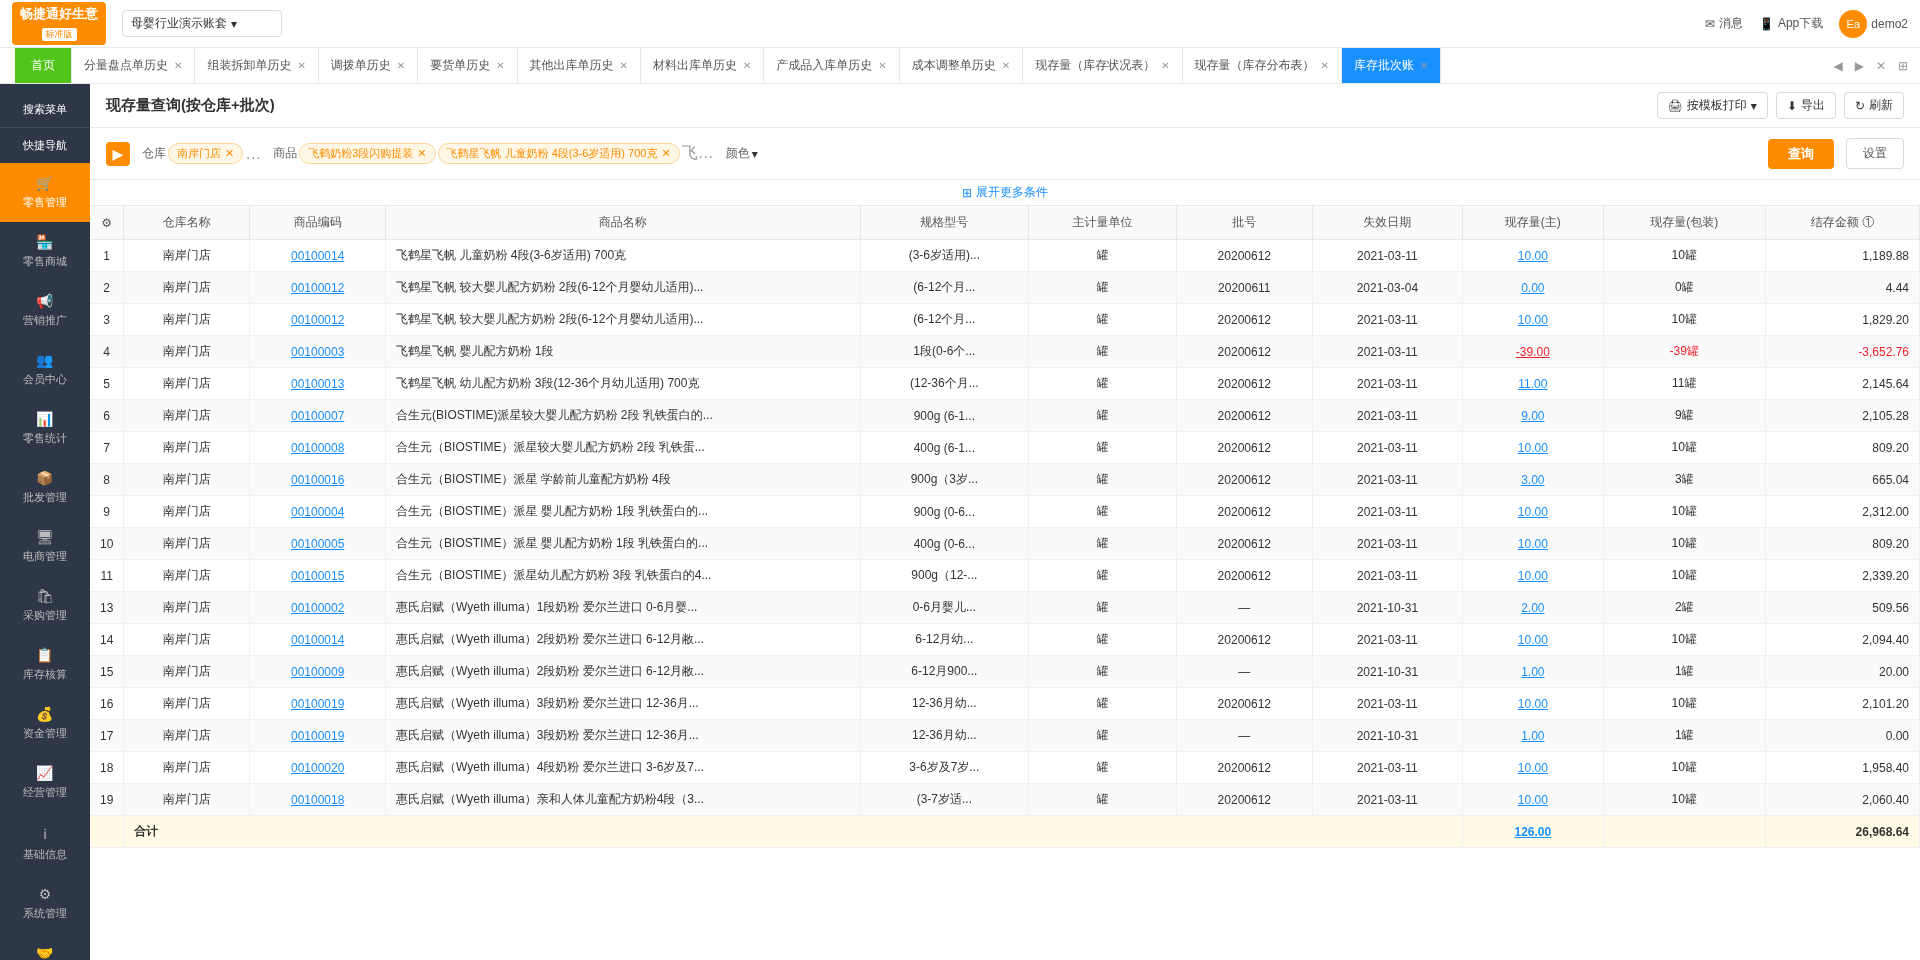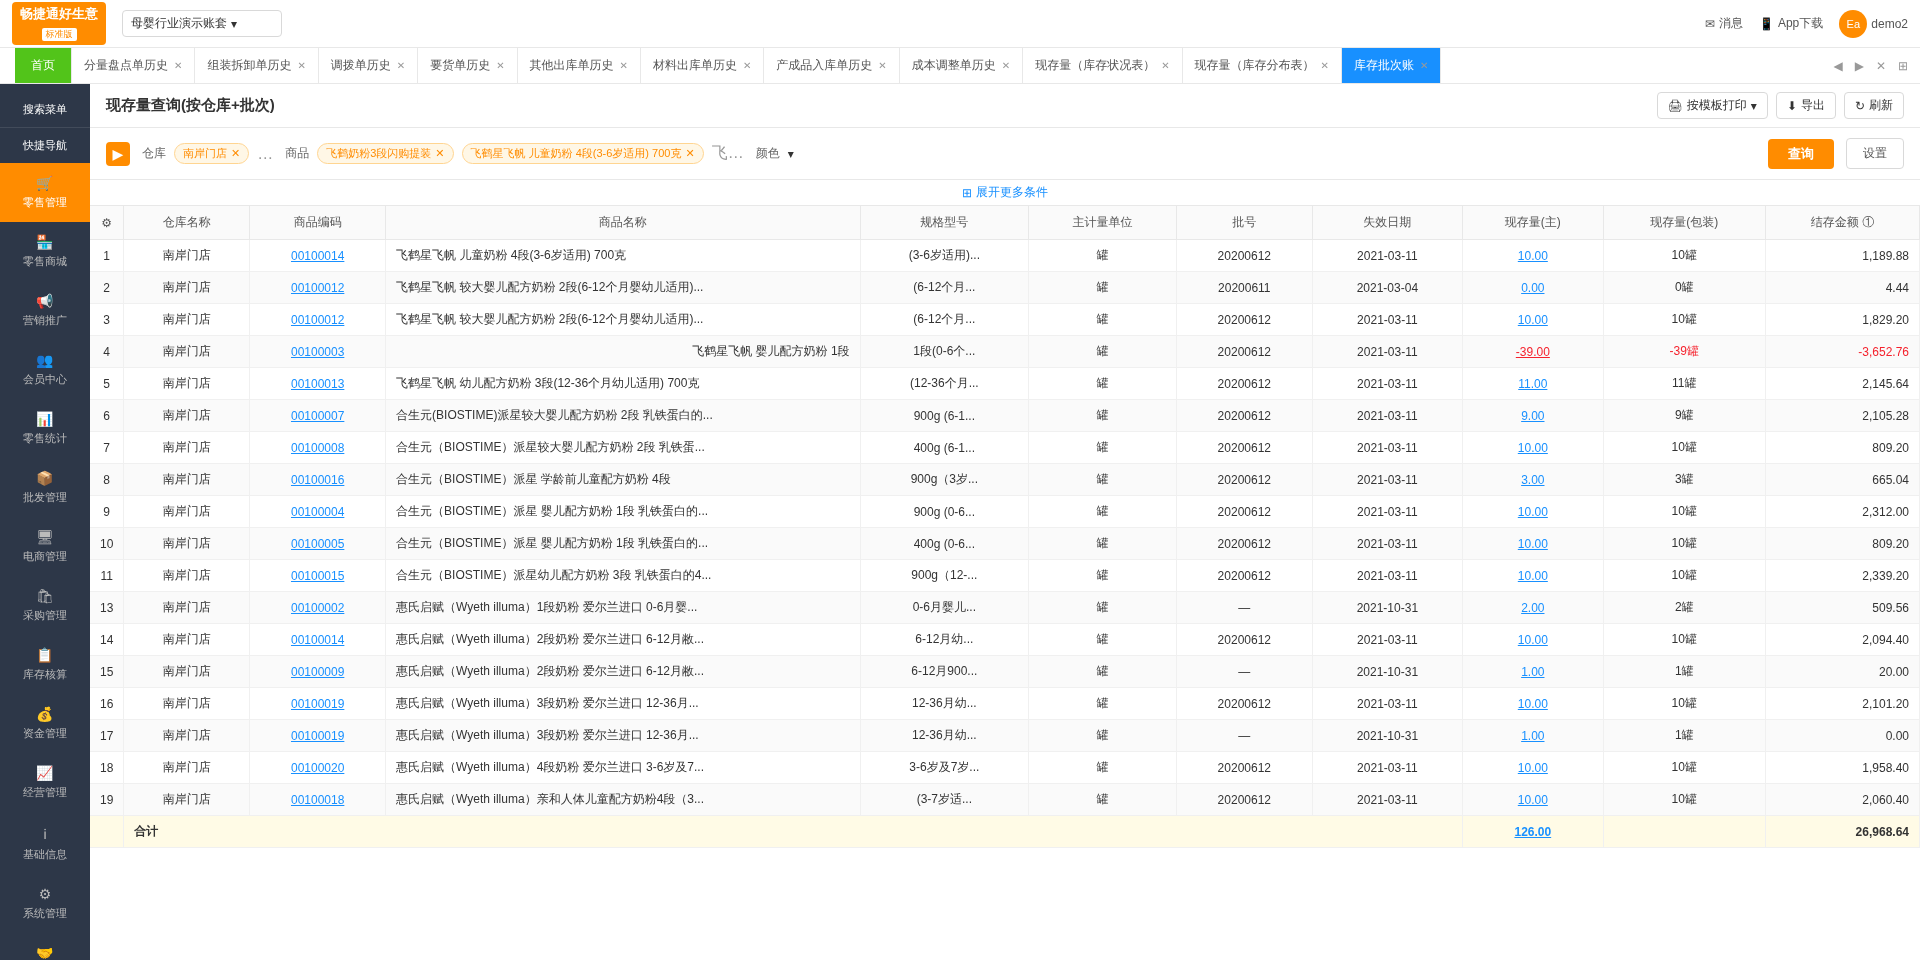--- a/index.html
+++ b/index.html
@@ -89,21 +89,21 @@
     
     .filter-bar {
       background: #fff; padding: 10px 16px; border-bottom: 1px solid #e8e8e8;
       display: flex; align-items: center; gap: 12px; flex-wrap: wrap;
     }
     .filter-toggle-btn {
       width: 24px; height: 24px; background: #ff8c00; border: none; border-radius: 4px;
       color: #fff; cursor: pointer; display: flex; align-items: center; justify-content: center;
       font-size: 14px;
     }
-    .filter-group { display: flex; align-items: center; gap: 8px; }
+    .filter-group { display: flex; align-items: center; gap: 2px; }
     .filter-label { color: #666; white-space: nowrap; }
     .filter-tag {
       display: flex; align-items: center; gap: 4px; background: #fff7e6;
       border: 1px solid #ffd591; color: #ff8c00; padding: 2px 8px; border-radius: 12px;
       font-size: 11px;
     }
     .filter-tag .remove { cursor: pointer; color: #ff8c00; }
     .filter-dots { color: #999; cursor: pointer; font-size: 16px; }
     .expand-more {
       display: flex; align-items: center; gap: 4px; color: #1890ff;
@@ -407,21 +407,21 @@
     <td>20200612</td>
     <td>2021-03-11</td>
     <td class="text-link">10.00</td>
     <td class="">10罐</td>
     <td class="td-right ">1,829.20</td>
   </tr>
             <tr>
     <td>4</td>
     <td>南岸门店</td>
     <td class="text-link">00100003</td>
-    <td class="td-left" style="max-width:260px;overflow:hidden;text-overflow:ellipsis;text-align:right;">飞鹤星飞帆 婴儿配方奶粉 1段</td>
+    <td class="td-left" style="max-width:260px;overflow:hidden;text-overflow:ellipsis;">飞鹤星飞帆 婴儿配方奶粉 1段</td>
     <td>1段(0-6个...</td>
     <td>罐</td>
     <td>20200612</td>
     <td>2021-03-11</td>
     <td class="text-red text-link">-39.00</td>
     <td class="text-red">-39罐</td>
     <td class="td-right text-red">-3,652.76</td>
   </tr>
             <tr>
     <td>5</td>

